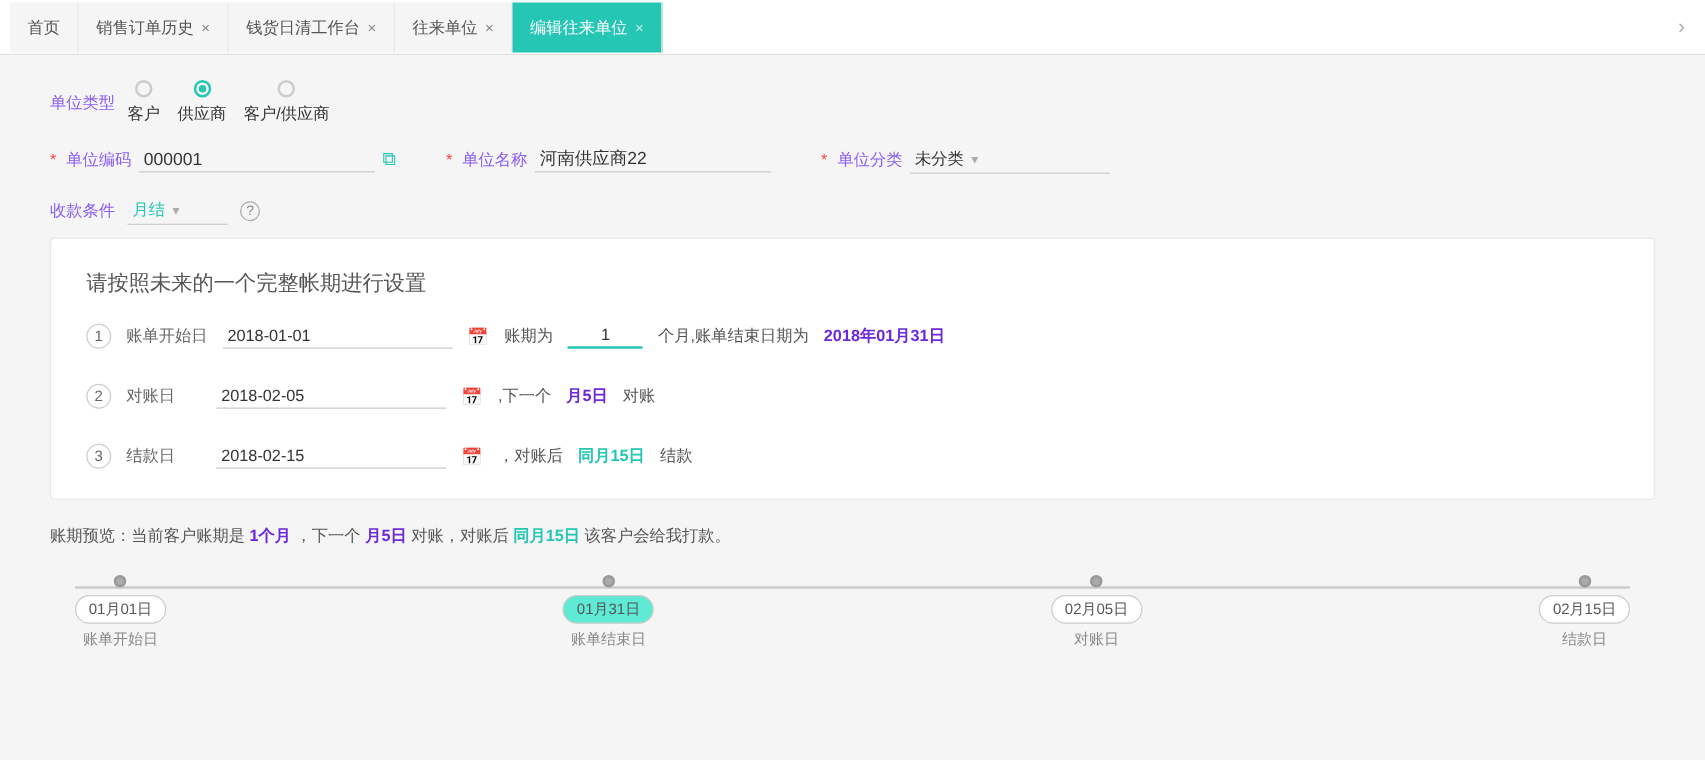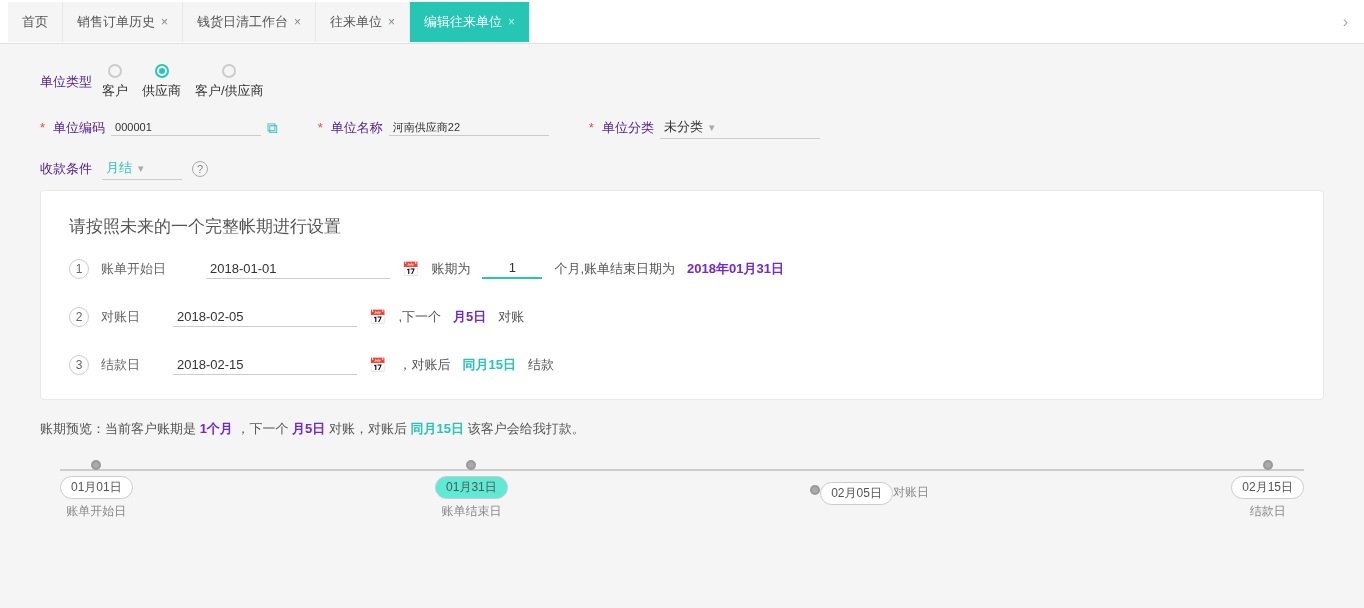--- a/index.html
+++ b/index.html
@@ -58,34 +58,34 @@
       margin-bottom: 18px;
       flex-wrap: wrap;
       gap: 10px;
     }
     .form-field {
       display: flex;
       align-items: center;
       gap: 6px;
     }
     .field-label {
-      color: #4c1d95;
+      color: #8b5cf6;
       white-space: nowrap;
       font-size: 13px;
     }
     .required-star {
       color: #f44;
       margin-right: 2px;
     }
     .field-input {
       border: none;
       border-bottom: 1px solid #ccc;
       outline: none;
       padding: 2px 4px;
-      font-size: 11px;
+      font-size: 14px;
       color: #333;
       background: transparent;
       min-width: 120px;
     }
 
     
     .radio-group { display: flex; align-items: center; gap: 14px; }
     .radio-item { display: flex; align-items: center; gap: 4px; cursor: pointer; flex-direction: column; }
     .radio-circle {
       width: 14px; height: 14px;
@@ -275,21 +275,21 @@
     </div>
     <span class="help-icon">?</span>
   </div>
 
   <div class="card-panel">
     <div class="card-title">请按照未来的一个完整帐期进行设置</div>
 
     <div class="setting-row">
       <div class="setting-num">1</div>
       <span class="setting-label">账单开始日</span>
-      <input class="setting-value" type="text" value="2018-01-01" style="min-width: 100px; margin-left: 28px;">
+      <input class="setting-value" type="text" value="2018-01-01" style="min-width: 100px;">
       <span class="cal-icon">📅</span>
       <span class="setting-desc">账期为</span>
       <input class="period-input" type="text" value="1" style="">
       <span class="setting-desc">个月,账单结束日期为</span>
       <span class="setting-desc highlight-orange">2018年01月31日</span>
     </div>
 
     <div class="setting-row">
       <div class="setting-num">2</div>
       <span class="setting-label">对账日</span>
@@ -336,21 +336,21 @@
         <div style="flex:1;"></div>
 
         <div style="display:flex;flex-direction:column;align-items:center;position:relative;z-index:1;flex:0 0 auto;">
           <div style="width:10px;height:10px;border-radius:50%;background:#aaa;border:2px solid #999;"></div>
           <div style="margin-top:6px;border:1px solid #ccc;border-radius:12px;padding:2px 10px;font-size:12px;color:#555;background:#5eead4;white-space:nowrap;">01月31日</div>
           <div style="margin-top:4px;font-size:12px;color:#888;">账单结束日</div>
         </div>
 
         <div style="flex:1;"></div>
 
-        <div style="display:flex;flex-direction:row;align-items:center;position:relative;z-index:1;flex:0 0 auto;">
+        <div style="display:flex;flex-direction:column;align-items:center;position:relative;z-index:1;flex:0 0 auto;">
           <div style="width:10px;height:10px;border-radius:50%;background:#aaa;border:2px solid #999;"></div>
           <div style="margin-top:6px;border:1px solid #ccc;border-radius:12px;padding:2px 10px;font-size:12px;color:#555;background:#fff;white-space:nowrap;">02月05日</div>
           <div style="margin-top:4px;font-size:12px;color:#888;">对账日</div>
         </div>
 
         <div style="flex:1;"></div>
 
         <div style="display:flex;flex-direction:column;align-items:center;position:relative;z-index:1;flex:0 0 auto;">
           <div style="width:10px;height:10px;border-radius:50%;background:#aaa;border:2px solid #999;"></div>
           <div style="margin-top:6px;border:1px solid #ccc;border-radius:12px;padding:2px 10px;font-size:12px;color:#555;background:#fff;white-space:nowrap;">02月15日</div>

